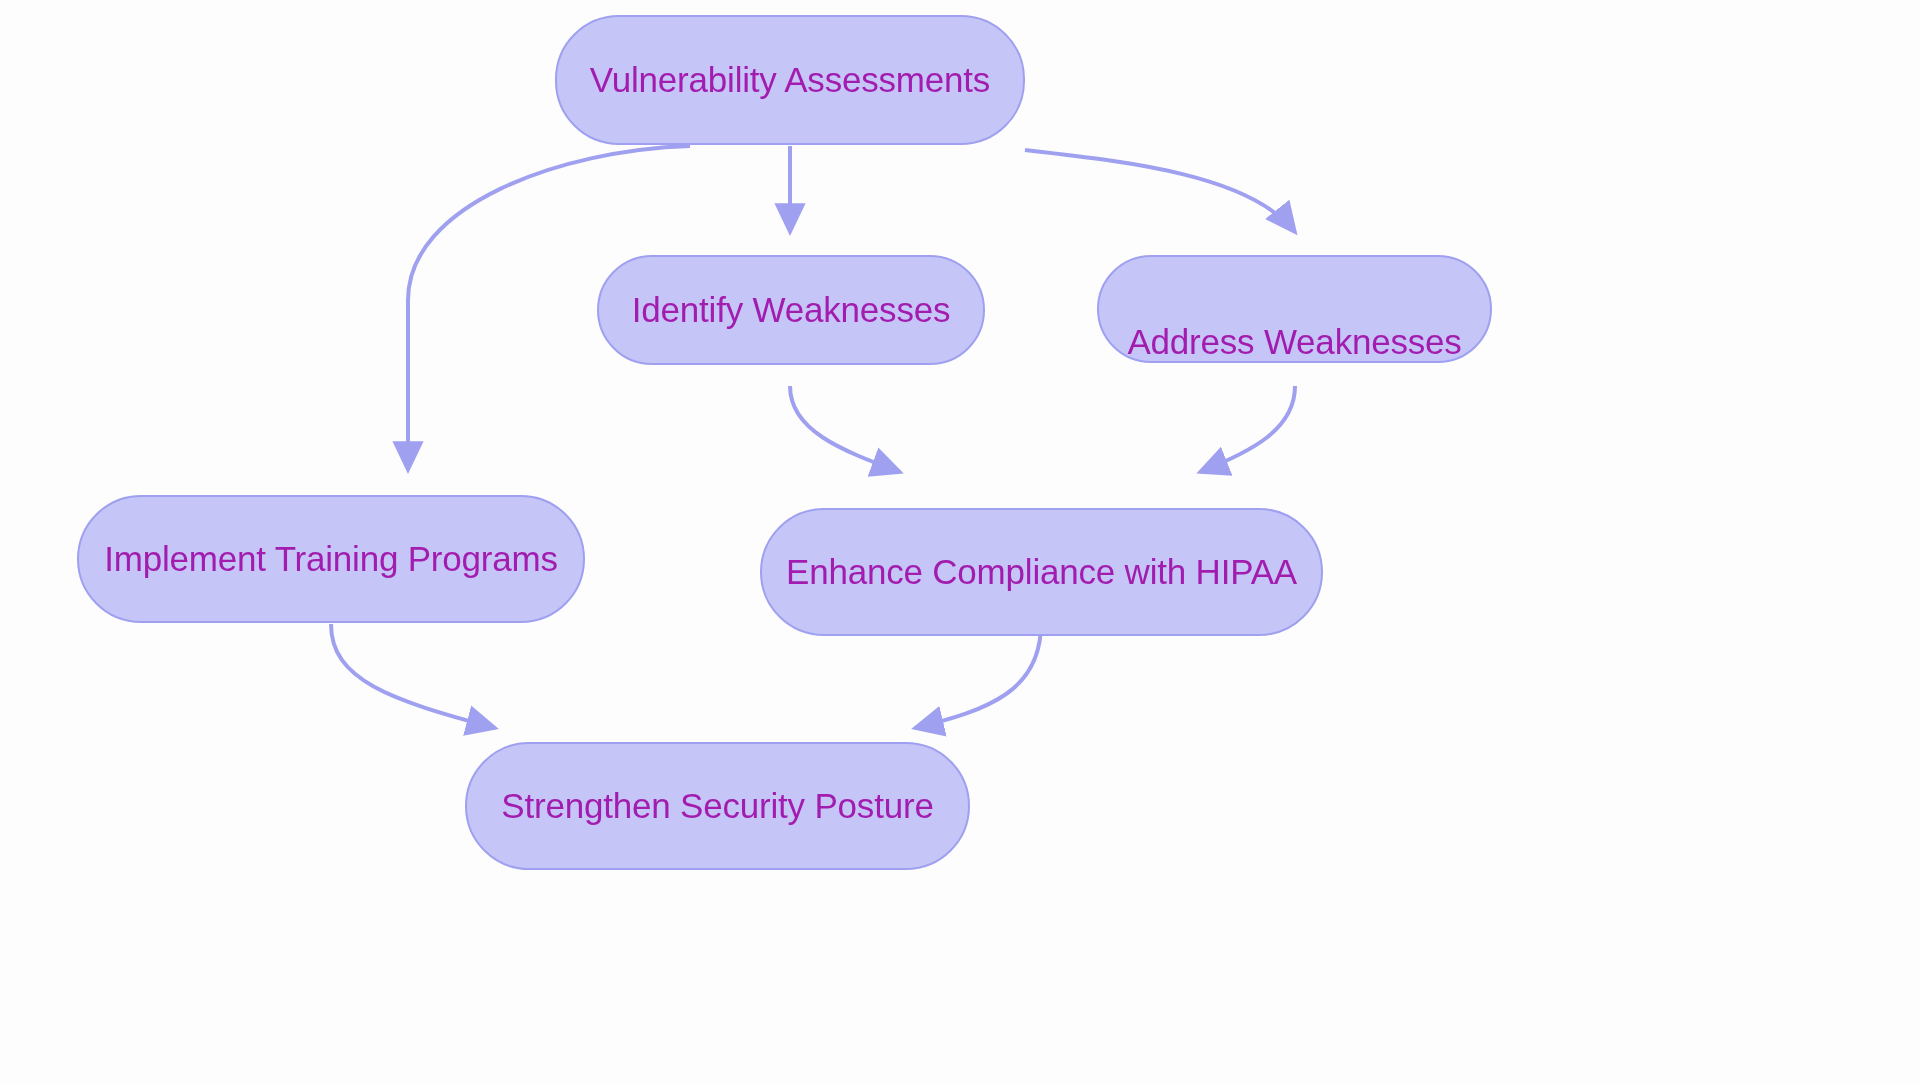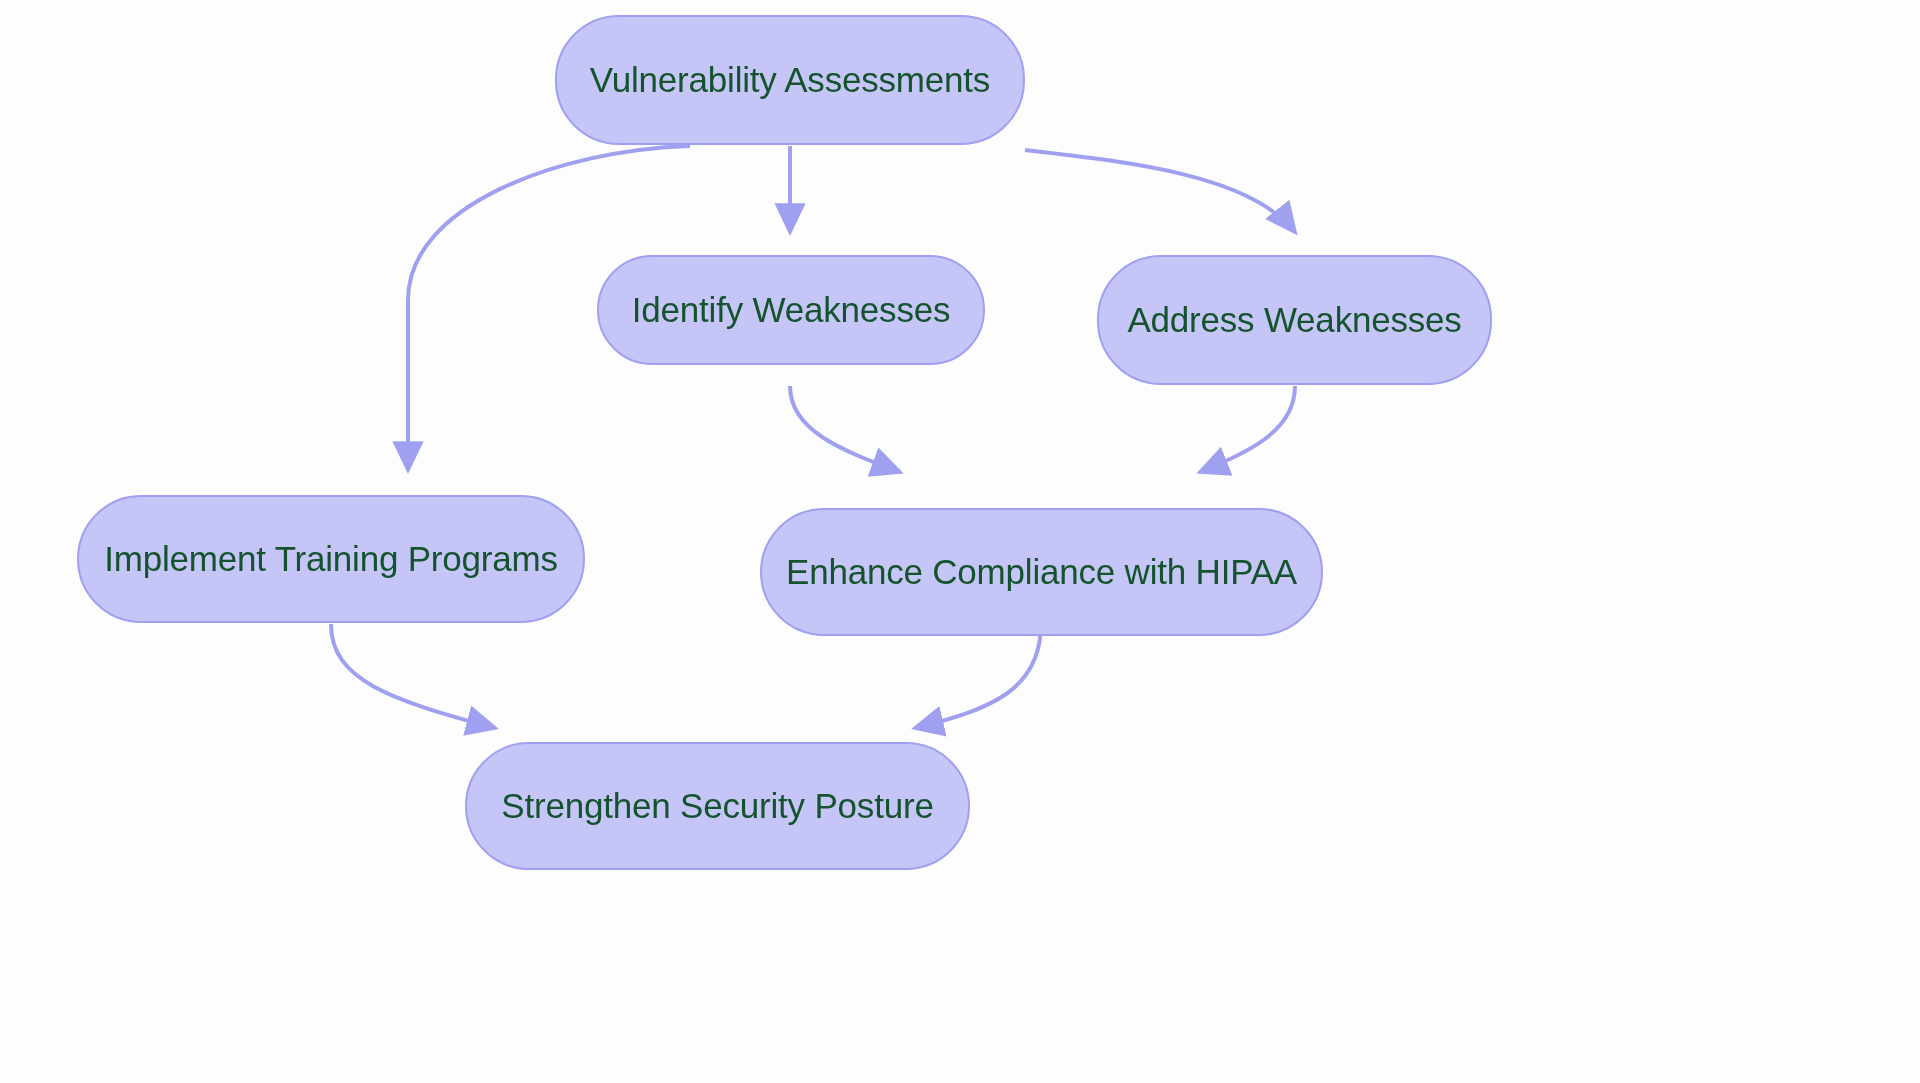--- a/index.html
+++ b/index.html
@@ -32,31 +32,31 @@
     box-sizing: border-box;
     display: flex;
     align-items: center;
     justify-content: center;
     background: #c5c6f7;
     border: 2px solid #9fa0ef;
     border-radius: 64px;
     text-align: center;
   }
   .node-label {
-    color: #14532d;
+    color: #a21caf;
     font-family: "Liberation Sans", sans-serif;
     font-size: 35px;
     font-weight: 400;
     letter-spacing: -0.2px;
     white-space: nowrap;
     line-height: 1.1;
   }
   .n-vuln   { left: 555px;  top: 15px;  width: 470px; height: 130px; }
   .n-ident  { left: 597px;  top: 255px; width: 388px; height: 110px; }
-  .n-addr   { left: 1097px; top: 255px; width: 395px; height: 130px; }
+  .n-addr   { left: 1097px; top: 255px; width: 395px; height: 108px; align-items: flex-end; }
   .n-train  { left: 77px;   top: 495px; width: 508px; height: 128px; }
   .n-hipaa  { left: 760px;  top: 508px; width: 563px; height: 128px; }
   .n-posture{ left: 465px;  top: 742px; width: 505px; height: 128px; }
 </style>
 </head>
 <body>
 
 <div id="canvas">
 
   <svg id="edge-layer" viewBox="0 0 1920 1083">

